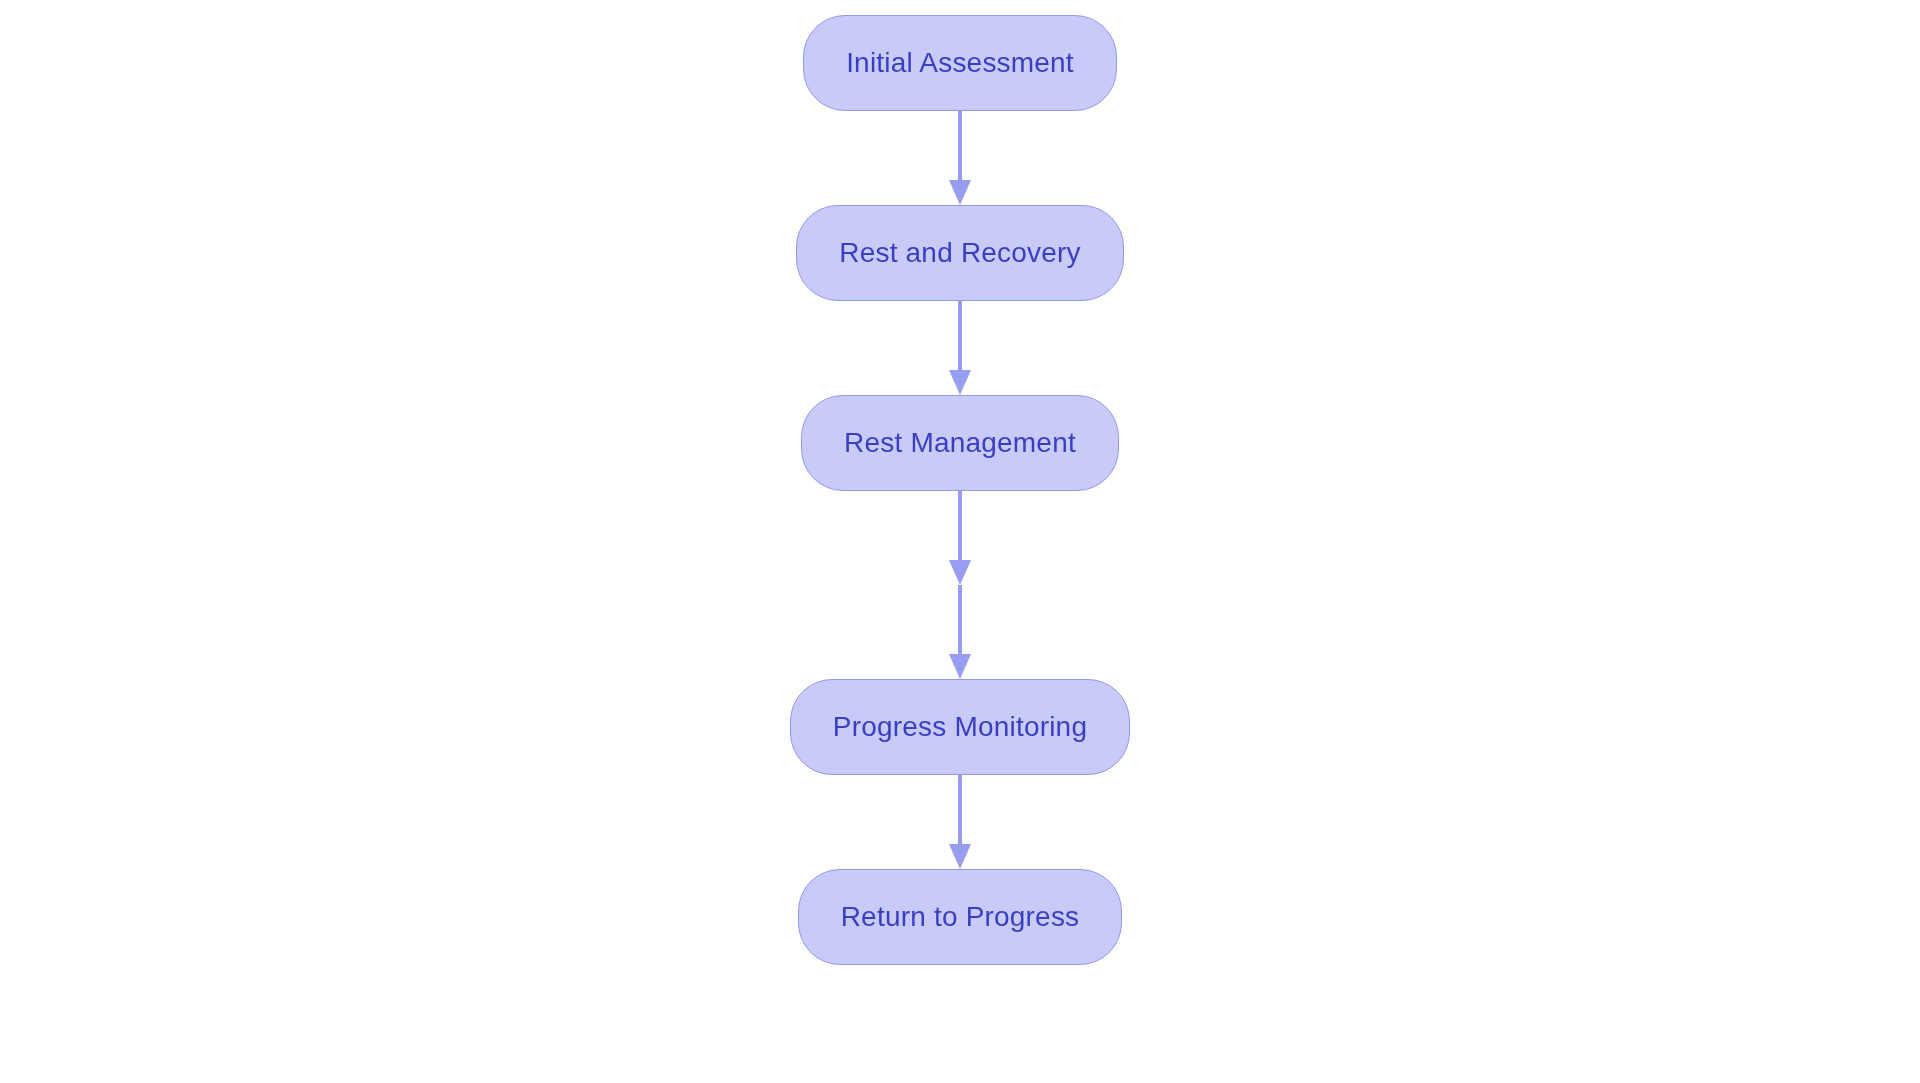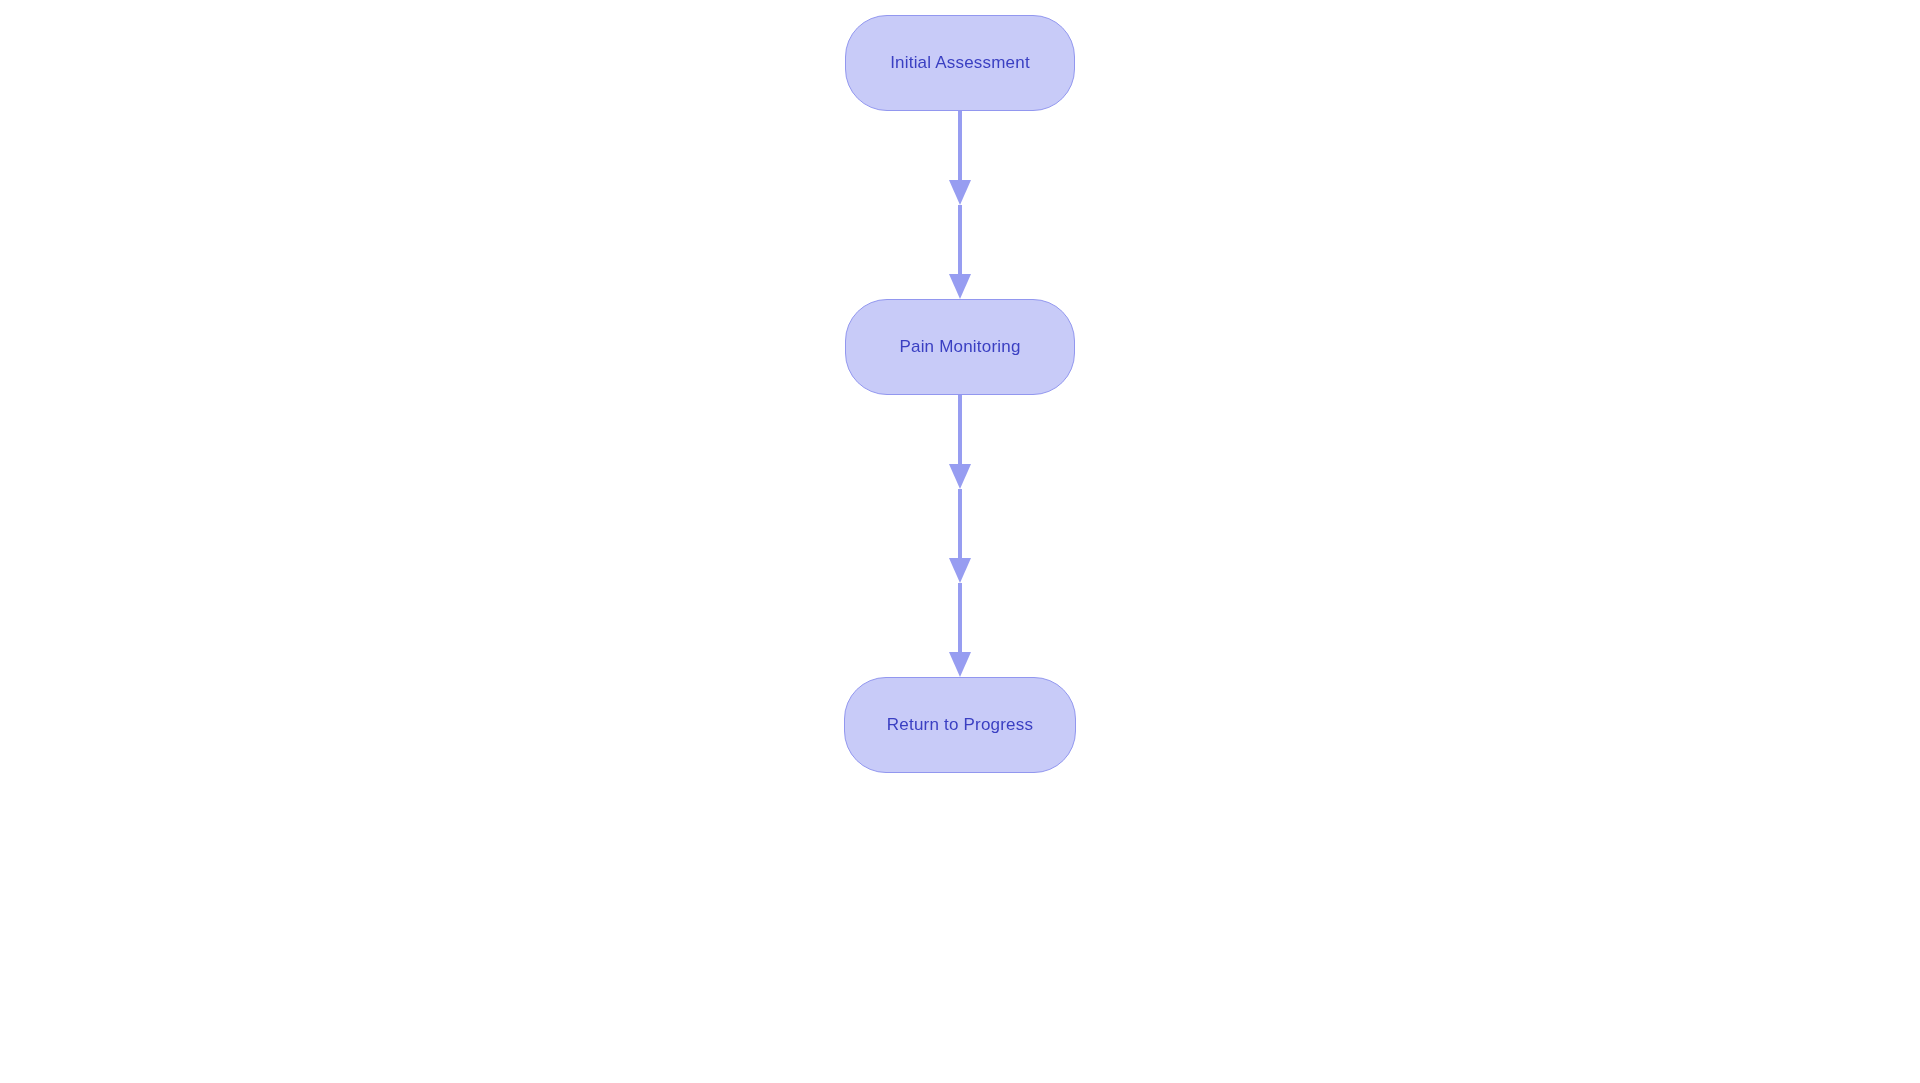--- a/index.html
+++ b/index.html
@@ -35,21 +35,21 @@
     min-width: 230px;
     padding: 0 42px;
     display: flex;
     align-items: center;
     justify-content: center;
     background: var(--node-fill);
     border: 1.5px solid var(--node-border);
     border-radius: 42px;
   }
   .node-label {
-    font-size: 17px;
+    font-size: 28px;
     letter-spacing: 0.2px;
     color: var(--node-text);
     white-space: nowrap;
   }
   .arrow {
     height: 94px;
     width: 24px;
     display: flex;
     flex-direction: column;
     align-items: center;
@@ -76,41 +76,47 @@
 
     <div class="node">
       <span class="node-label">Initial Assessment</span>
     </div>
 
     <div class="arrow">
       <div class="arrow-stem"></div>
       <div class="arrow-head"></div>
     </div>
 
+    <div class="node">
+      <span class="node-label">Rest and Recovery</span>
+    </div>
 
     <div class="arrow">
       <div class="arrow-stem"></div>
       <div class="arrow-head"></div>
     </div>
 
     <div class="node">
-      <span class="node-label">Pain Monitoring</span>
+      <span class="node-label">Rest Management</span>
     </div>
 
     <div class="arrow">
       <div class="arrow-stem"></div>
       <div class="arrow-head"></div>
     </div>
 
 
     <div class="arrow">
       <div class="arrow-stem"></div>
       <div class="arrow-head"></div>
     </div>
 
+    <div class="node">
+      <span class="node-label">Progress Monitoring</span>
+    </div>
 
     <div class="arrow">
       <div class="arrow-stem"></div>
       <div class="arrow-head"></div>
     </div>
 
     <div class="node">
       <span class="node-label">Return to Progress</span>
     </div>
 

